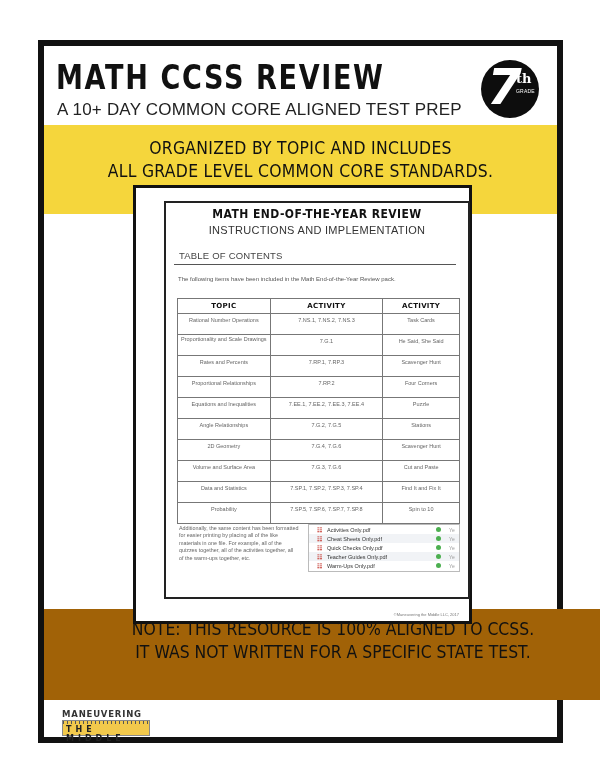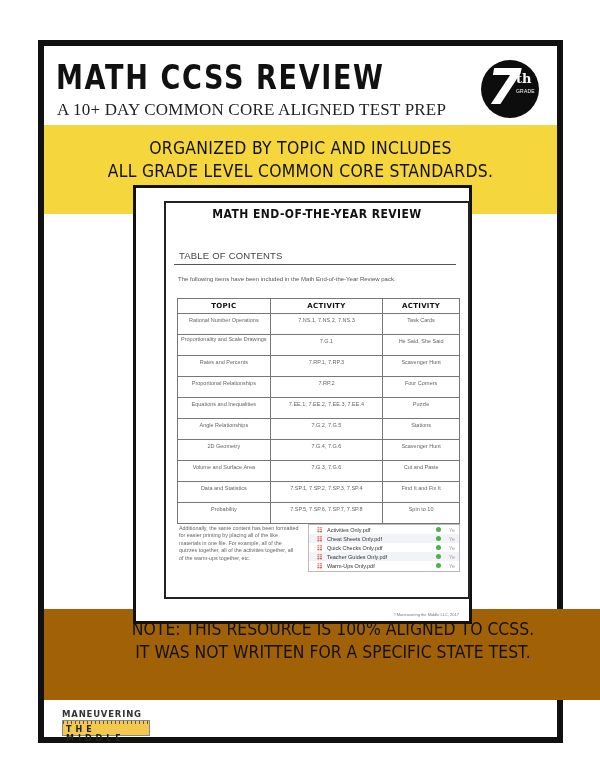--- a/index.html
+++ b/index.html
@@ -1,19 +1,19 @@
 <!DOCTYPE html>
 <html><head>
 <meta charset="utf-8">
 <style>
   html, body { margin:0; padding:0; }
   body { width:600px; height:776px; background:#ffffff; position:relative; overflow:hidden; font-family:"Liberation Sans", sans-serif; }
   .frame { position:absolute; left:38px; top:40px; width:525px; height:703px; box-sizing:border-box; border:6px solid #111; background:#fff; }
   .title { position:absolute; left:56px; top:58px; font-family:"DejaVu Sans", sans-serif; font-weight:bold; font-size:33px; letter-spacing:2px; color:#111; transform:scaleX(0.82); transform-origin:left top; white-space:nowrap; }
-  .subtitle { position:absolute; left:57px; top:100px; font-family:Liberation Serif, serif; font-size:17px; color:#222; letter-spacing:0.2px; white-space:nowrap; }
+  .subtitle { position:absolute; left:57px; top:100px; font-family:Liberation Sans, sans-serif; font-size:17px; color:#222; letter-spacing:0.2px; white-space:nowrap; }
   .badge { position:absolute; left:481px; top:60px; width:58px; height:58px; border-radius:50%; background:#0d0d0d; color:#fff; }
   .badge .num { position:absolute; left:6px; top:-2px; font-family:"DejaVu Sans", sans-serif; font-weight:bold; font-style:italic; font-size:50px; line-height:58px; }
   .badge .sup { position:absolute; left:35px; top:12px; font-family:"DejaVu Serif", serif; font-weight:bold; font-size:13px; line-height:13px;text-align:center; }
   .badge .grade { position:absolute; left:35px; top:28px; font-size:5px; letter-spacing:0.2px; }
   .band-top { position:absolute; left:44px; top:125px; width:513px; height:89px; background:#f5d63c; }
   .band-top .line { text-align:center; font-family:"DejaVu Sans", sans-serif; font-size:17px; color:#111; letter-spacing:0.3px; transform:scaleX(0.92); }
   .band-top .l1 { position:absolute; top:13px; left:0; right:0; }
   .band-top .l2 { position:absolute; top:36px; left:0; right:0; }
   .band-bot { position:absolute; left:44px; top:609px; width:578px; height:91px; background:#a16207; }
   .band-bot .l1 { position:absolute; top:10px; left:0; right:0; text-align:center; font-family:"DejaVu Sans", sans-serif; font-size:17px; color:#111; transform:scaleX(0.92); }
@@ -65,20 +65,21 @@
 </div>
 
 <div class="band-bot">
   <div class="l1">NOTE:  THIS RESOURCE IS 100% ALIGNED TO CCSS.</div>
   <div class="l2">IT WAS NOT WRITTEN FOR A SPECIFIC STATE TEST.</div>
 </div>
 
 <div class="page">
   <div class="inner">
     <div class="p-title">MATH END-OF-THE-YEAR REVIEW</div>
+    <div class="p-sub">INSTRUCTIONS AND IMPLEMENTATION</div>
     <div class="p-toc">TABLE OF CONTENTS</div>
     <div class="p-rule"></div>
     <div class="p-intro">The following items have been included in the Math End-of-the-Year Review pack.</div>
 
     <table class="toc">
       <colgroup>
           <col class="c1">
           <col class="c2">
           <col class="c3">
         </colgroup>

